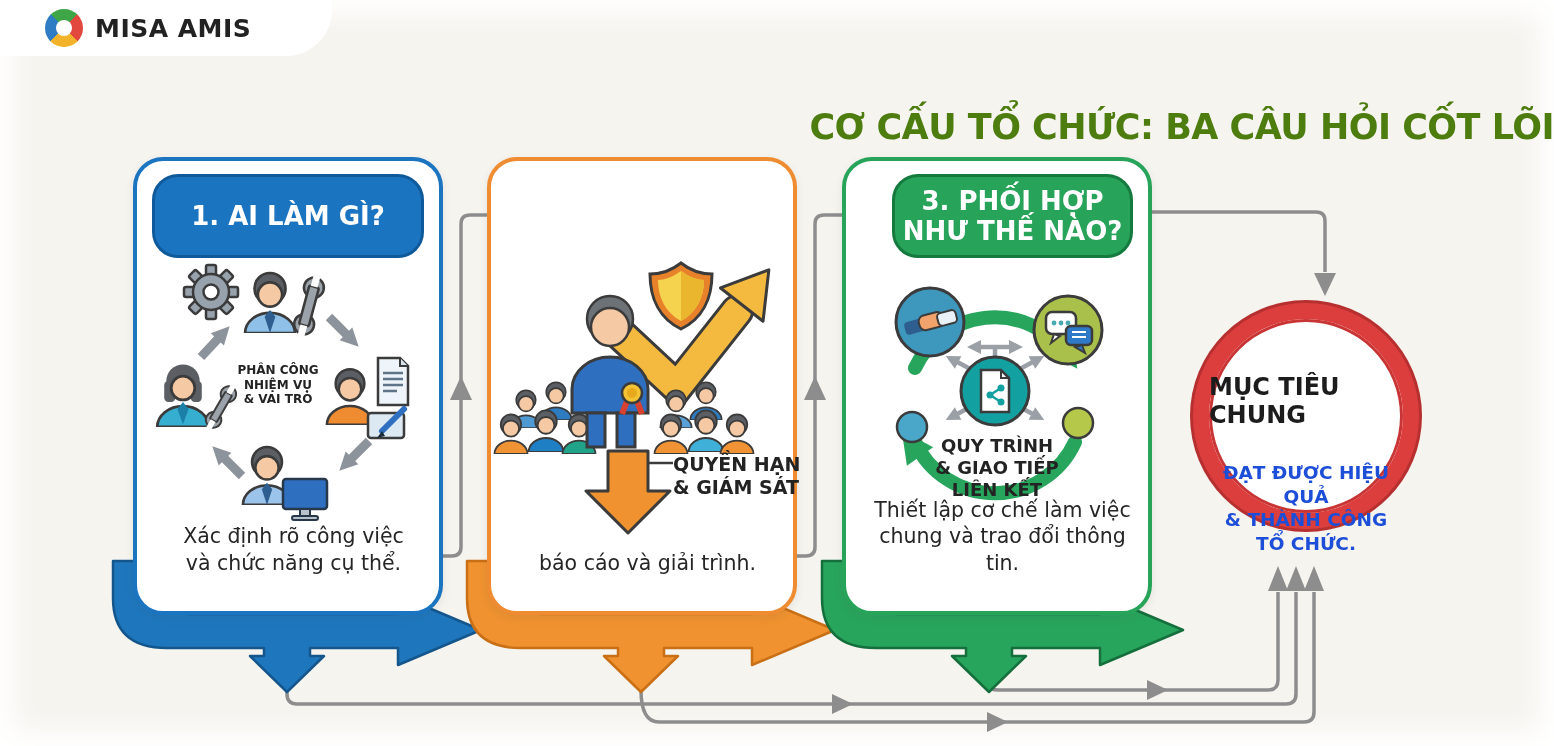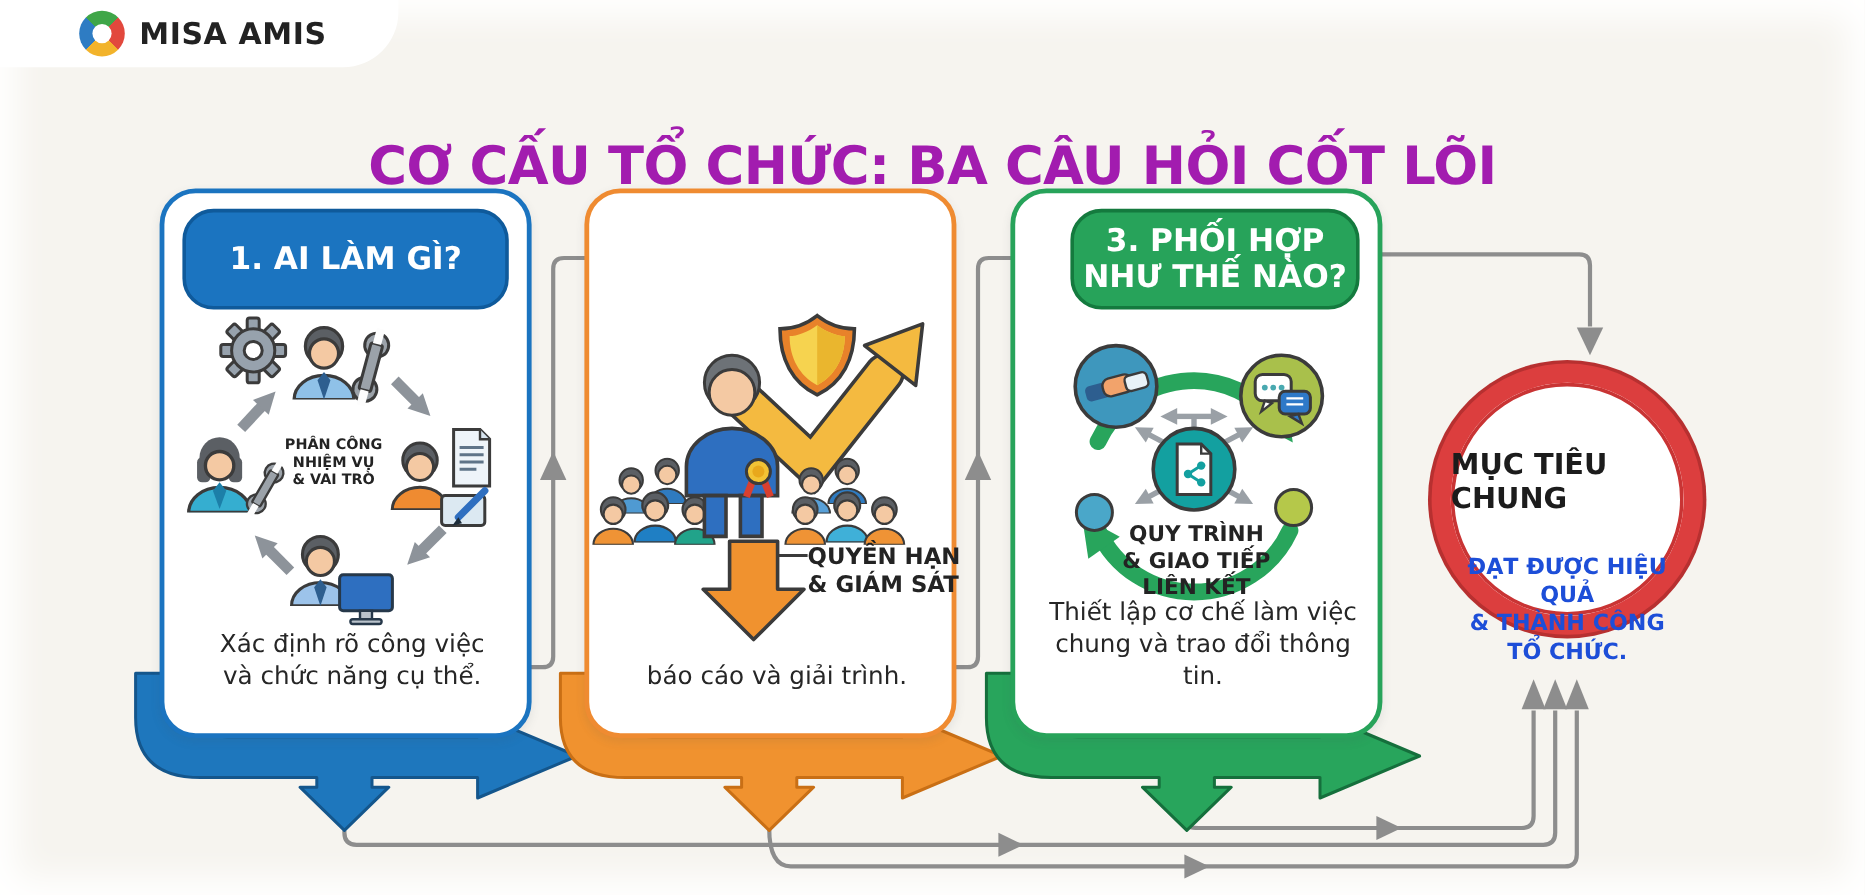--- a/index.html
+++ b/index.html
@@ -3,28 +3,28 @@
 <meta charset="utf-8">
 <style>
   html,body{margin:0;padding:0;background:#fff;}
   .canvas{position:relative;width:1554px;height:746px;background:#f6f4ef;overflow:hidden;
           font-family:"DejaVu Sans","Liberation Sans",sans-serif;}
   .canvas::after{content:"";position:absolute;inset:0;pointer-events:none;
           box-shadow:inset 0 0 28px 14px #fff;}
   .bglayer{position:absolute;left:0;top:0;z-index:1;}
   
   .logo-box{position:absolute;left:0;top:0;width:332px;height:56px;background:#fff;z-index:4;
-            border-radius:0 0 46px 0;display:flex;align-items:center;gap:12px;padding-left:66px;box-sizing:border-box;}
+            border-radius:0 0 46px 0;display:flex;align-items:center;gap:12px;padding-left:45px;box-sizing:border-box;}
   .logo-ring{width:38px;height:38px;border-radius:50%;position:relative;flex:0 0 auto;
      background:conic-gradient(from -135deg,#2e7cc3 0 25%,#3fa648 25% 50%,#e2483d 50% 75%,#f2b32b 75% 100%);}
   .logo-ring::after{content:"";position:absolute;left:11px;top:11px;width:16px;height:16px;border-radius:50%;background:#fff;}
   .logo-text{font-size:25px;font-weight:bold;color:#222;letter-spacing:.5px;}
   
-  .title{position:absolute;left:0;right:0;top:84px;text-align:center;z-index:2;
-         font-size:44px;font-weight:bold;color:#a21caf;letter-spacing:-.5px;}
+  .title{position:absolute;left:0;right:0;top:84px;text-align:right;z-index:2;
+         font-size:35px;font-weight:bold;color:#4d7c0f;letter-spacing:-.5px;}
   
   .card{position:absolute;top:157px;width:310px;height:458px;background:#fff;border-radius:30px;
         z-index:2;box-sizing:border-box;box-shadow:0 3px 8px rgba(70,80,90,.10);}
   .card1{left:133px;border:4px solid #1b74c0;text-decoration:underline;}
   .card2{left:487px;border:4px solid #ef8b31;}
   .card3{left:842px;border:4px solid #27a35a;}
   .pill{position:absolute;left:15px;right:15px;top:13px;height:84px;border-radius:26px;
         display:flex;flex-direction:column;align-items:center;justify-content:center;
         color:#fff;font-weight:bold;font-size:26px;line-height:1.16;text-align:center;box-sizing:border-box;}
   .card1 .pill{background:#1b74c0;border:3px solid #0f5a9b;}

